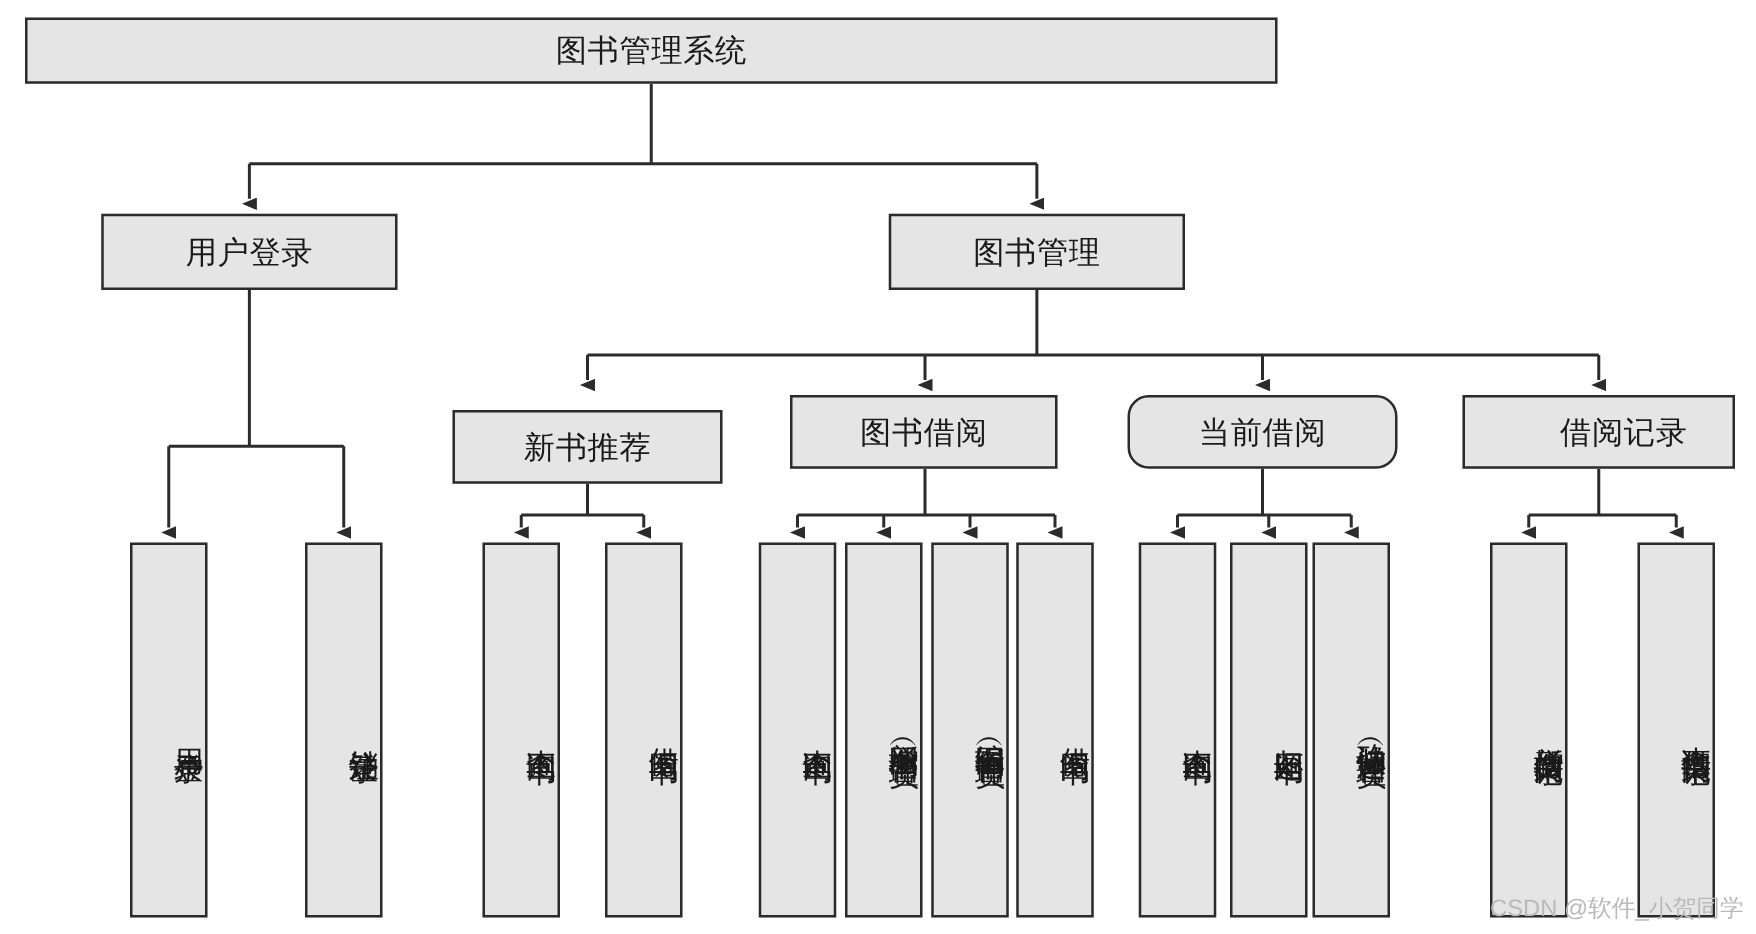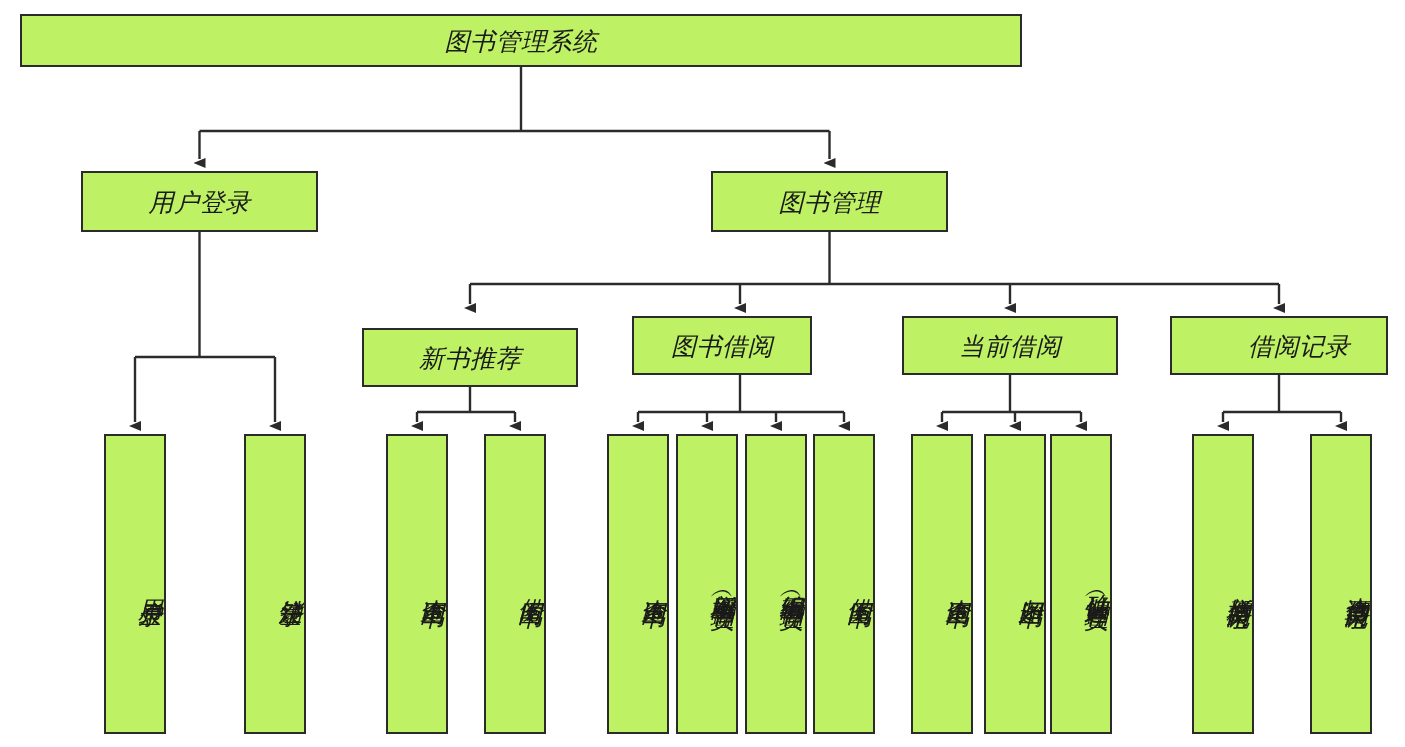--- a/index.html
+++ b/index.html
@@ -22,28 +22,27 @@
     position: absolute;
     left: 0;
     top: 0;
     width: 1405px;
     height: 747px;
     pointer-events: none;
   }
   .node {
     position: absolute;
     box-sizing: border-box;
-    background: #bef264;
+    background: #e5e5e5;
     border: 2px solid #2b2b2b;
     display: flex;
     align-items: center;
     justify-content: center;
     color: #1a1a1a;
     z-index: 2;
-    font-style: italic;
   }
   .node-h {
     font-size: 25px;
     letter-spacing: 0.5px;
     line-height: 1.2;
     white-space: nowrap;
   }
   .node-root {
     font-size: 25px;
   }
@@ -127,24 +126,24 @@
       </div>
       <div class="node node-h" style="left: 81px; top: 171px; width: 237px; height: 61px;">
         <span class="hlabel">用户登录</span>
       </div>
       <div class="node node-h" style="left: 711px; top: 171px; width: 237px; height: 61px; text-align: right;">
         <span class="hlabel">图书管理</span>
       </div>
       <div class="node node-h" style="left: 362px; top: 316px; width: 216px; height: 59px; margin-top: 12px;">
         <span class="hlabel">新书推荐</span>
       </div>
-      <div class="node node-h" style="left: 632px; top: 316px; width: 180px; height: 59px;">
+      <div class="node node-h" style="left: 632px; top: 316px; width: 214px; height: 59px;">
         <span class="hlabel">图书借阅</span>
       </div>
-      <div class="node node-h" style="left: 902px; top: 316px; width: 216px; height: 59px;">
+      <div class="node node-h" style="left: 902px; top: 316px; width: 216px; height: 59px; border-radius: 17px;">
         <span class="hlabel">当前借阅</span>
       </div>
       <div class="node node-h" style="left: 1170px; top: 316px; width: 218px; height: 59px; padding-left: 40px;">
         <span class="hlabel">借阅记录</span>
       </div>
       <div class="node node-v" style="left: 104px; top: 434px; width: 62px; height: 300px;">
         <span class="vlabel">用户登录</span>
       </div>
       <div class="node node-v" style="left: 244px; top: 434px; width: 62px; height: 300px;">
         <span class="vlabel">注销登录</span>
@@ -177,14 +176,15 @@
         <span class="vlabel">确认归还（管理员）</span>
       </div>
       <div class="node node-v" style="left: 1192px; top: 434px; width: 62px; height: 300px;">
         <span class="vlabel">新增借阅记录</span>
       </div>
       <div class="node node-v" style="left: 1310px; top: 434px; width: 62px; height: 300px;">
         <span class="vlabel">查询借阅记录</span>
       </div>
     </div>
 
+  <div class="watermark" style="left:1192px; top:714px;">CSDN @软件_小贺同学</div>
 
 </div>
 
 </body></html>

